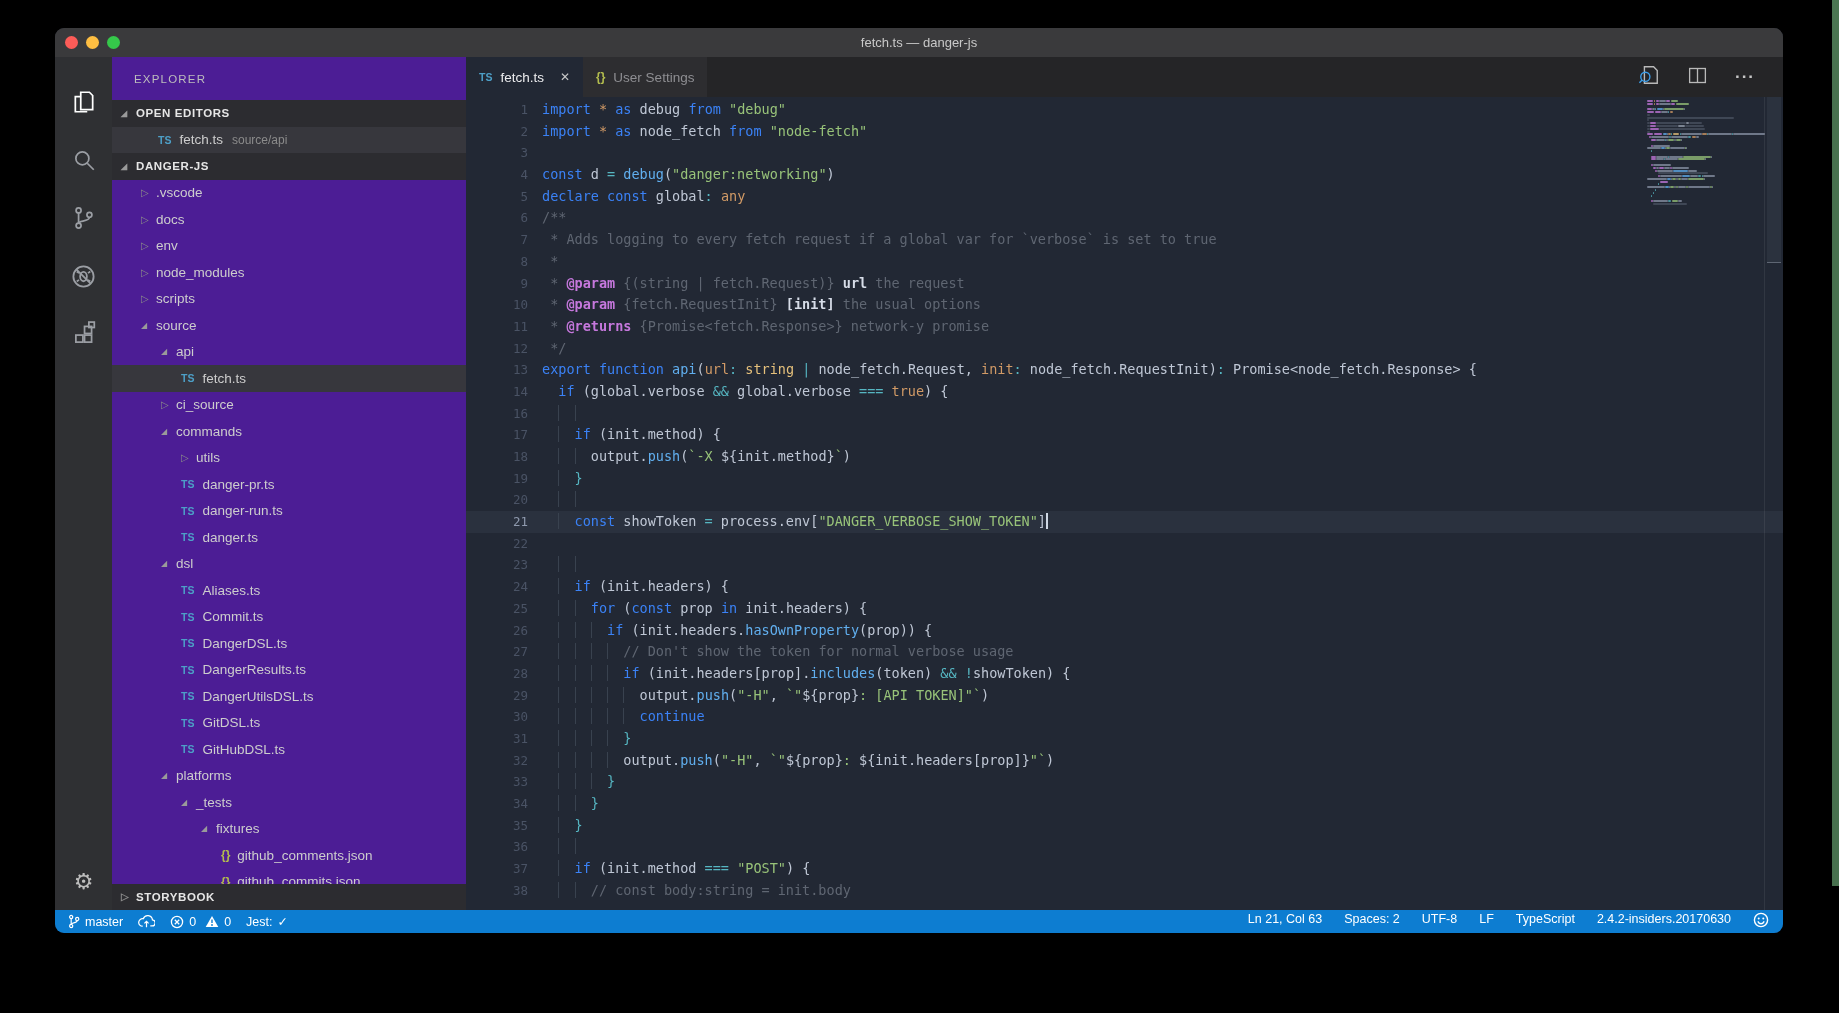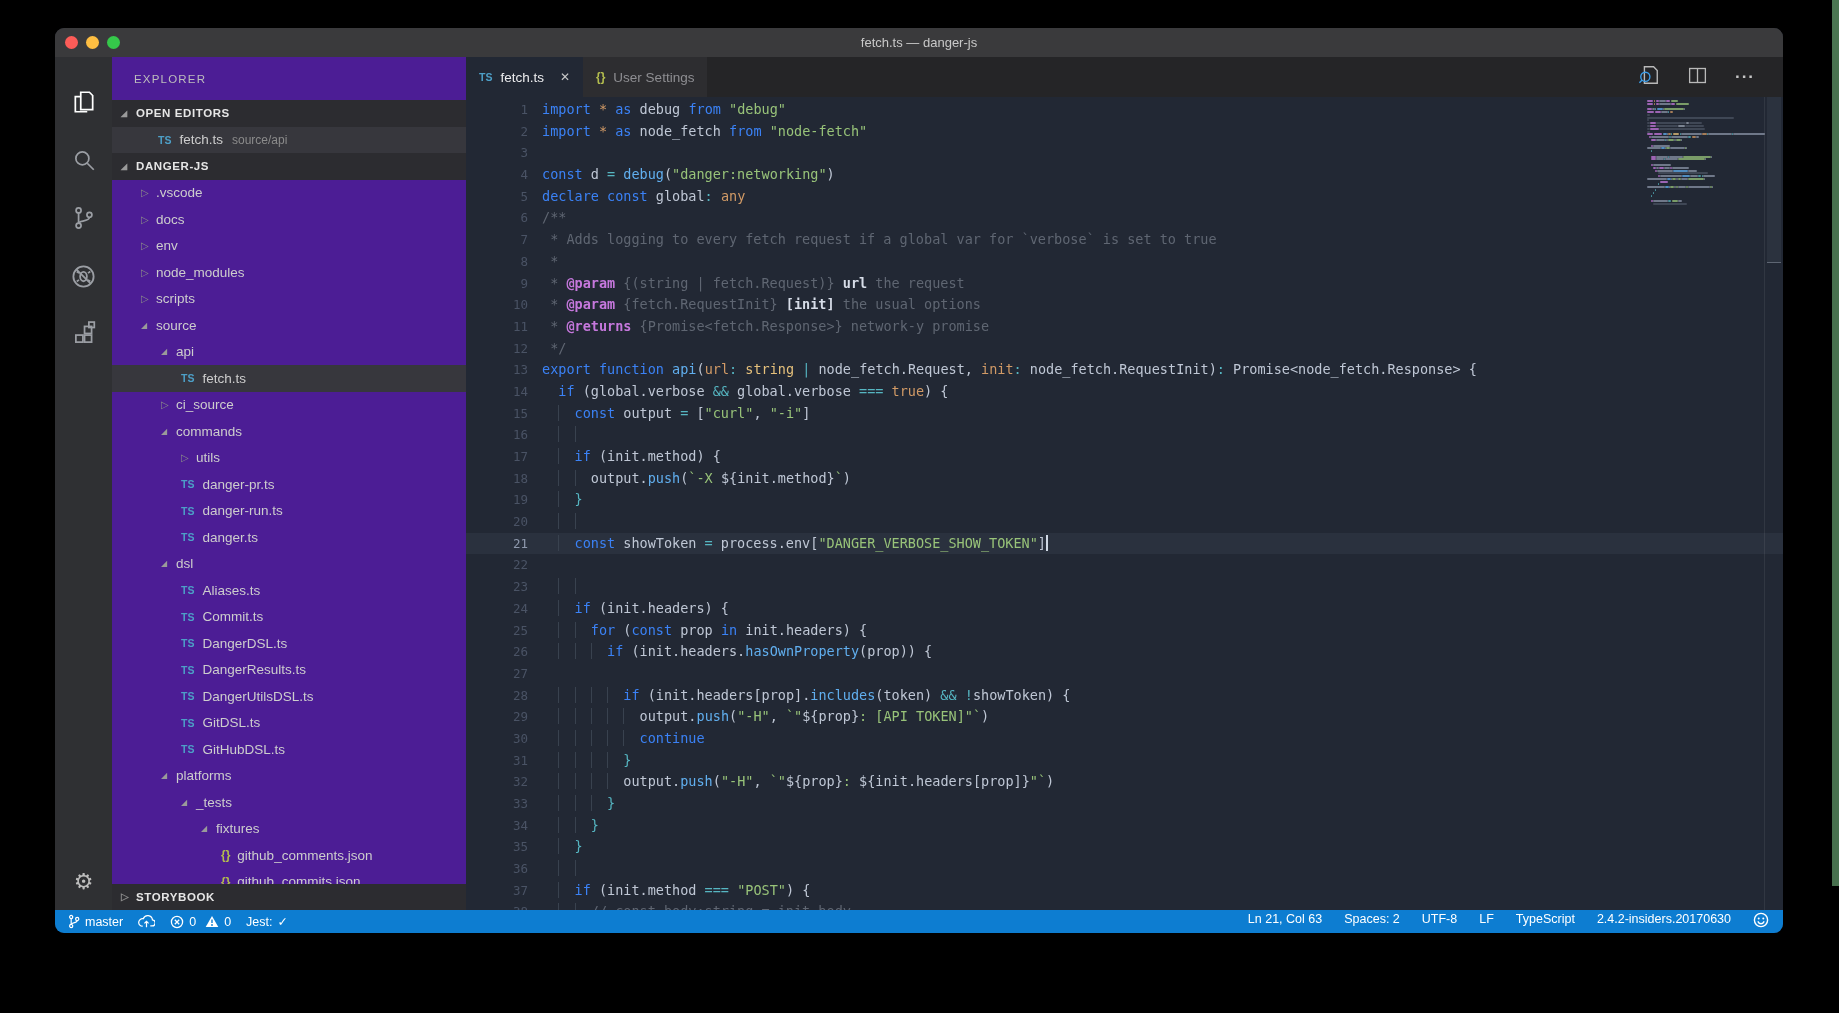--- a/index.html
+++ b/index.html
@@ -300,33 +300,32 @@
             <div class="code-row"><span class="gutter">5</span><span class="code"><span class="tk-k">declare</span><span class="tk-d"> </span><span class="tk-k">const</span><span class="tk-d"> global</span><span class="tk-o">:</span><span class="tk-d"> </span><span class="tk-n">any</span></span></div>
             <div class="code-row"><span class="gutter">6</span><span class="code"><span class="tk-c">/**</span></span></div>
             <div class="code-row"><span class="gutter">7</span><span class="code"><span class="tk-c"> * Adds logging to every fetch request if a global var for `verbose` is set to true</span></span></div>
             <div class="code-row"><span class="gutter">8</span><span class="code"><span class="tk-c"> *</span></span></div>
             <div class="code-row"><span class="gutter">9</span><span class="code"><span class="tk-c"> * </span><span class="tk-kb">@param</span><span class="tk-c"> {(string | fetch.Request)} </span><span class="tk-w">url</span><span class="tk-c"> the request</span></span></div>
             <div class="code-row"><span class="gutter">10</span><span class="code"><span class="tk-c"> * </span><span class="tk-kb">@param</span><span class="tk-c"> {fetch.RequestInit} </span><span class="tk-w">[init]</span><span class="tk-c"> the usual options</span></span></div>
             <div class="code-row"><span class="gutter">11</span><span class="code"><span class="tk-c"> * </span><span class="tk-kb">@returns</span><span class="tk-c"> {Promise&lt;fetch.Response&gt;} network-y promise</span></span></div>
             <div class="code-row"><span class="gutter">12</span><span class="code"><span class="tk-c"> */</span></span></div>
             <div class="code-row"><span class="gutter">13</span><span class="code"><span class="tk-k">export</span><span class="tk-d"> </span><span class="tk-k">function</span><span class="tk-d"> </span><span class="tk-f">api</span><span class="tk-d">(</span><span class="tk-n">url</span><span class="tk-o">:</span><span class="tk-d"> </span><span class="tk-t">string</span><span class="tk-d"> </span><span class="tk-o">|</span><span class="tk-d"> node_fetch.Request, </span><span class="tk-n">init</span><span class="tk-o">:</span><span class="tk-d"> node_fetch.RequestInit)</span><span class="tk-o">:</span><span class="tk-d"> Promise&lt;node_fetch.Response&gt; {</span></span></div>
             <div class="code-row"><span class="gutter">14</span><span class="code"><span>  </span><span class="tk-k">if</span><span class="tk-d"> (global.verbose </span><span class="tk-o">&amp;&amp;</span><span class="tk-d"> global.verbose </span><span class="tk-o">===</span><span class="tk-d"> </span><span class="tk-n">true</span><span class="tk-d">) {</span></span></div>
-            <div class="code-row"><span class="gutter">15</span><span class="code"><span>  </span><span class="ig">  </span><span class="tk-k">const</span><span class="tk-d"> output </span><span class="tk-o">=</span><span class="tk-d"> [</span><span class="tk-s">"curl"</span><span class="tk-d">, </span><span class="tk-s">"-i"</span><span class="tk-d">]</span></span></div>
             <div class="code-row"><span class="gutter">16</span><span class="code"><span>  </span><span class="ig">  </span><span class="ig">  </span></span></div>
             <div class="code-row"><span class="gutter">17</span><span class="code"><span>  </span><span class="ig">  </span><span class="tk-k">if</span><span class="tk-d"> (init.method) {</span></span></div>
             <div class="code-row"><span class="gutter">18</span><span class="code"><span>  </span><span class="ig">  </span><span class="ig">  </span><span class="tk-d">output.</span><span class="tk-f">push</span><span class="tk-d">(</span><span class="tk-s">`-X </span><span class="tk-d">${init.method}</span><span class="tk-s">`</span><span class="tk-d">)</span></span></div>
             <div class="code-row"><span class="gutter">19</span><span class="code"><span>  </span><span class="ig">  </span><span class="tk-o">}</span></span></div>
             <div class="code-row"><span class="gutter">20</span><span class="code"><span>  </span><span class="ig">  </span><span class="ig">  </span></span></div>
             <div class="code-row cur"><span class="gutter">21</span><span class="code"><span>  </span><span class="ig">  </span><span class="tk-k">const</span><span class="tk-d"> showToken </span><span class="tk-o">=</span><span class="tk-d"> process.env[</span><span class="tk-s">"DANGER_VERBOSE_SHOW_TOKEN"</span><span class="tk-d">]</span><span class="cursor"></span></span></div>
             <div class="code-row"><span class="gutter">22</span></div>
             <div class="code-row"><span class="gutter">23</span><span class="code"><span>  </span><span class="ig">  </span><span class="ig">  </span></span></div>
             <div class="code-row"><span class="gutter">24</span><span class="code"><span>  </span><span class="ig">  </span><span class="tk-k">if</span><span class="tk-d"> (init.headers) {</span></span></div>
             <div class="code-row"><span class="gutter">25</span><span class="code"><span>  </span><span class="ig">  </span><span class="ig">  </span><span class="tk-k">for</span><span class="tk-d"> (</span><span class="tk-k">const</span><span class="tk-d"> prop </span><span class="tk-k">in</span><span class="tk-d"> init.headers) {</span></span></div>
             <div class="code-row"><span class="gutter">26</span><span class="code"><span>  </span><span class="ig">  </span><span class="ig">  </span><span class="ig">  </span><span class="tk-k">if</span><span class="tk-d"> (init.headers.</span><span class="tk-f">hasOwnProperty</span><span class="tk-d">(prop)) {</span></span></div>
-            <div class="code-row"><span class="gutter">27</span></div>
+            <div class="code-row"><span class="gutter">27</span><span class="code"><span>  </span><span class="ig">  </span><span class="ig">  </span><span class="ig">  </span><span class="ig">  </span><span class="tk-c">// Don't show the token for normal verbose usage</span></span></div>
             <div class="code-row"><span class="gutter">28</span><span class="code"><span>  </span><span class="ig">  </span><span class="ig">  </span><span class="ig">  </span><span class="ig">  </span><span class="tk-k">if</span><span class="tk-d"> (init.headers[prop].</span><span class="tk-f">includes</span><span class="tk-d">(token) </span><span class="tk-o">&amp;&amp;</span><span class="tk-d"> </span><span class="tk-o">!</span><span class="tk-d">showToken) {</span></span></div>
             <div class="code-row"><span class="gutter">29</span><span class="code"><span>  </span><span class="ig">  </span><span class="ig">  </span><span class="ig">  </span><span class="ig">  </span><span class="ig">  </span><span class="tk-d">output.</span><span class="tk-f">push</span><span class="tk-d">(</span><span class="tk-s">"-H"</span><span class="tk-d">, </span><span class="tk-s">`"</span><span class="tk-d">${prop}</span><span class="tk-s">: [API TOKEN]"`</span><span class="tk-d">)</span></span></div>
             <div class="code-row"><span class="gutter">30</span><span class="code"><span>  </span><span class="ig">  </span><span class="ig">  </span><span class="ig">  </span><span class="ig">  </span><span class="ig">  </span><span class="tk-k">continue</span></span></div>
             <div class="code-row"><span class="gutter">31</span><span class="code"><span>  </span><span class="ig">  </span><span class="ig">  </span><span class="ig">  </span><span class="ig">  </span><span class="tk-o">}</span></span></div>
             <div class="code-row"><span class="gutter">32</span><span class="code"><span>  </span><span class="ig">  </span><span class="ig">  </span><span class="ig">  </span><span class="ig">  </span><span class="tk-d">output.</span><span class="tk-f">push</span><span class="tk-d">(</span><span class="tk-s">"-H"</span><span class="tk-d">, </span><span class="tk-s">`"</span><span class="tk-d">${prop}</span><span class="tk-s">: </span><span class="tk-d">${init.headers[prop]}</span><span class="tk-s">"`</span><span class="tk-d">)</span></span></div>
             <div class="code-row"><span class="gutter">33</span><span class="code"><span>  </span><span class="ig">  </span><span class="ig">  </span><span class="ig">  </span><span class="tk-o">}</span></span></div>
             <div class="code-row"><span class="gutter">34</span><span class="code"><span>  </span><span class="ig">  </span><span class="ig">  </span><span class="tk-o">}</span></span></div>
             <div class="code-row"><span class="gutter">35</span><span class="code"><span>  </span><span class="ig">  </span><span class="tk-o">}</span></span></div>
             <div class="code-row"><span class="gutter">36</span><span class="code"><span>  </span><span class="ig">  </span><span class="ig">  </span></span></div>
             <div class="code-row"><span class="gutter">37</span><span class="code"><span>  </span><span class="ig">  </span><span class="tk-k">if</span><span class="tk-d"> (init.method </span><span class="tk-o">===</span><span class="tk-d"> </span><span class="tk-s">"POST"</span><span class="tk-d">) {</span></span></div>

